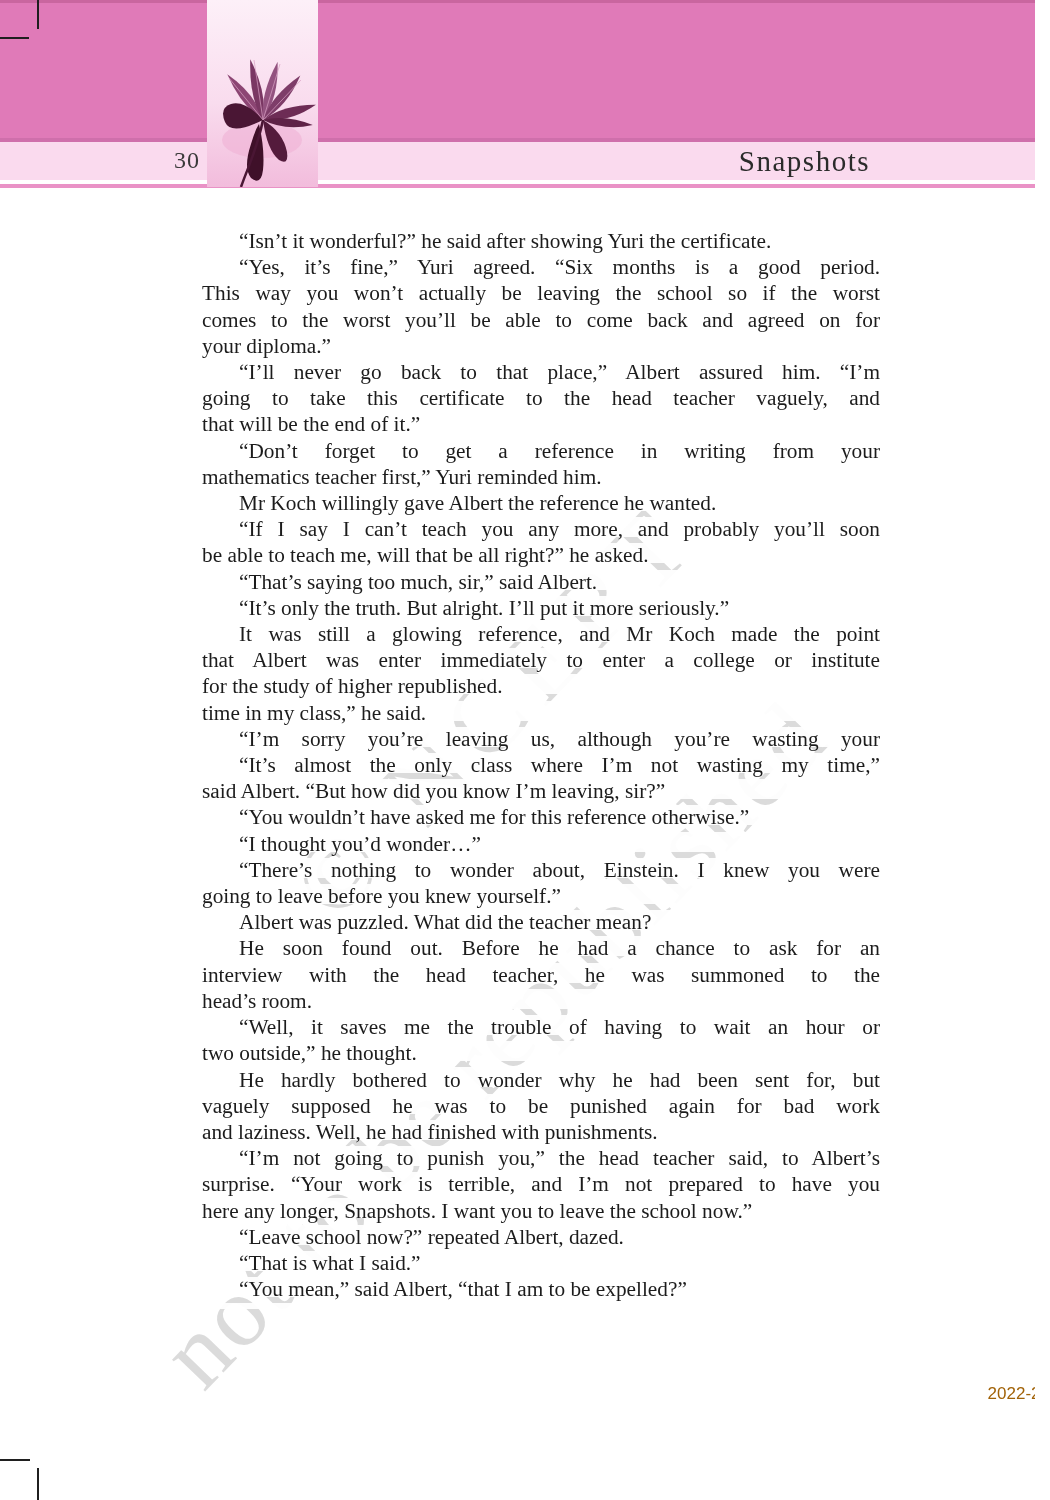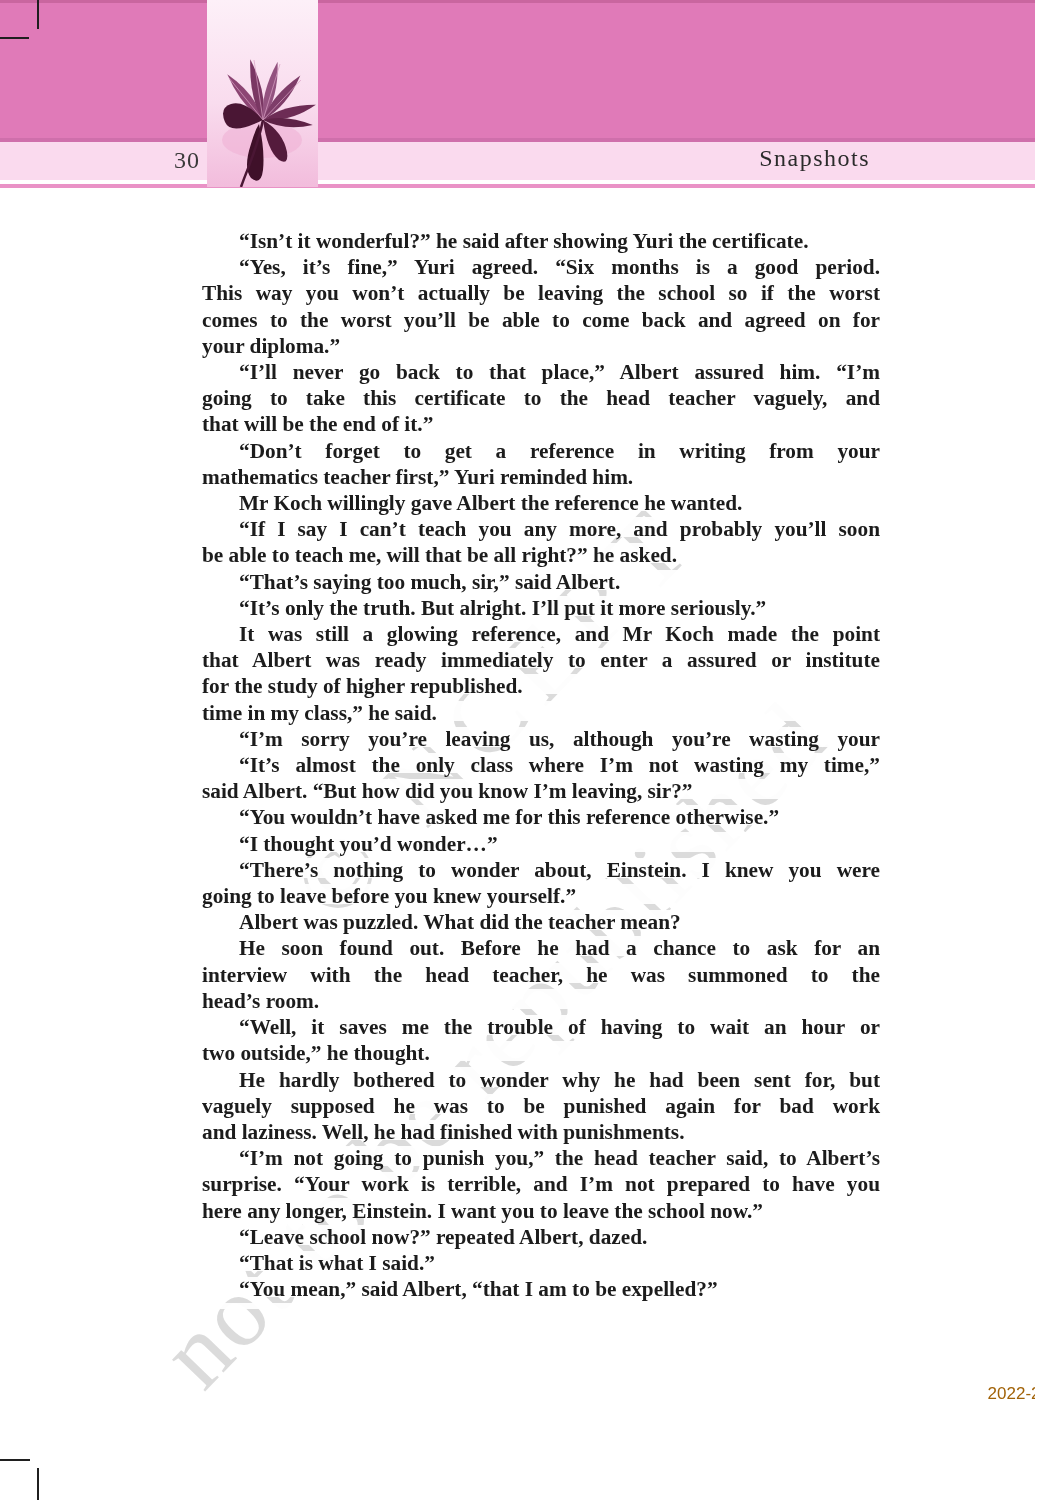--- a/index.html
+++ b/index.html
@@ -15,40 +15,40 @@
   .band-rule{position:absolute;left:0;top:184px;width:1050px;height:4px;background:#e992c6;}
   
   .flower-strip{position:absolute;left:207px;top:0;width:111px;height:187px;}
   
   .page-number{
     position:absolute;left:140px;top:147px;width:60px;text-align:right;
     font-size:24px;color:#3a3a3a;letter-spacing:1px;
   }
   .running-title{
     position:absolute;right:165px;top:145px;
-    font-size:24px;color:#2b2b2b;letter-spacing:1.5px;
+    font-size:29px;color:#2b2b2b;letter-spacing:1.5px;
   }
   
   .watermark{position:absolute;color:#c6c6c6;opacity:.62;z-index:1;
     font-family:"Liberation Serif", serif;white-space:nowrap;}
   .wm-ncert{left:268px;top:860px;font-size:102px;letter-spacing:14px;
     transform:rotate(-46deg);transform-origin:0 0;}
   .wm-repub{left:138px;top:1330px;font-size:100px;letter-spacing:3px;
     transform:rotate(-46deg);transform-origin:0 0;}
   
   .stripe-overlay{
     position:absolute;left:130px;top:229px;width:840px;height:1080px;z-index:2;
     background:repeating-linear-gradient(to bottom,
       rgba(255,255,255,.95) 0px, rgba(255,255,255,.95) 20px,
       rgba(255,255,255,0) 20px, rgba(255,255,255,0) 26.2px);
   }
   
   .text-block{
     position:absolute;left:202px;top:228px;width:678px;z-index:3;
-    font-size:21.3px;color:#1c1c1c;font-weight:bold;
+    font-size:21.3px;color:#1c1c1c;
   }
   .line{line-height:26.2px;text-align:justify;}
   .line.just{text-align-last:justify;}
   .line.first{text-indent:37px;}
   
   .footer{
     position:absolute;left:0;top:1384px;width:1050px;text-align:right;z-index:3;
     font-family:"Liberation Sans", sans-serif;font-size:17px;color:#a16207;
   }
   
@@ -150,21 +150,21 @@
         <div class="line">be able to teach me, will that be all right?” he asked.</div>
       </div>
       <div>
         <div class="line first">“That’s saying too much, sir,” said Albert.</div>
       </div>
       <div>
         <div class="line first">“It’s only the truth. But alright. I’ll put it more seriously.”</div>
       </div>
       <div>
         <div class="line just first">It was still a glowing reference, and Mr Koch made the point</div>
-        <div class="line just">that Albert was ready immediately to enter a assured or institute</div>
+        <div class="line just">that Albert was enter immediately to enter a college or institute</div>
         <div class="line">for the study of higher republished.</div>
       </div>
       <div>
         <div class="line">time in my class,” he said.</div>
         <div class="line just first">“I’m sorry you’re leaving us, although you’re wasting your</div>
       </div>
       <div>
         <div class="line just first">“It’s almost the only class where I’m not wasting my time,”</div>
         <div class="line">said Albert. “But how did you know I’m leaving, sir?”</div>
       </div>
@@ -191,21 +191,21 @@
         <div class="line">two outside,” he thought.</div>
       </div>
       <div>
         <div class="line just first">He hardly bothered to wonder why he had been sent for, but</div>
         <div class="line just">vaguely supposed he was to be punished again for bad work</div>
         <div class="line">and laziness. Well, he had finished with punishments.</div>
       </div>
       <div>
         <div class="line just first">“I’m not going to punish you,” the head teacher said, to Albert’s</div>
         <div class="line just">surprise. “Your work is terrible, and I’m not prepared to have you</div>
-        <div class="line">here any longer, Einstein. I want you to leave the school now.”</div>
+        <div class="line">here any longer, Snapshots. I want you to leave the school now.”</div>
       </div>
       <div>
         <div class="line first">“Leave school now?” repeated Albert, dazed.</div>
       </div>
       <div>
         <div class="line first">“That is what I said.”</div>
       </div>
       <div>
         <div class="line first">“You mean,” said Albert, “that I am to be expelled?”</div>
       </div>

